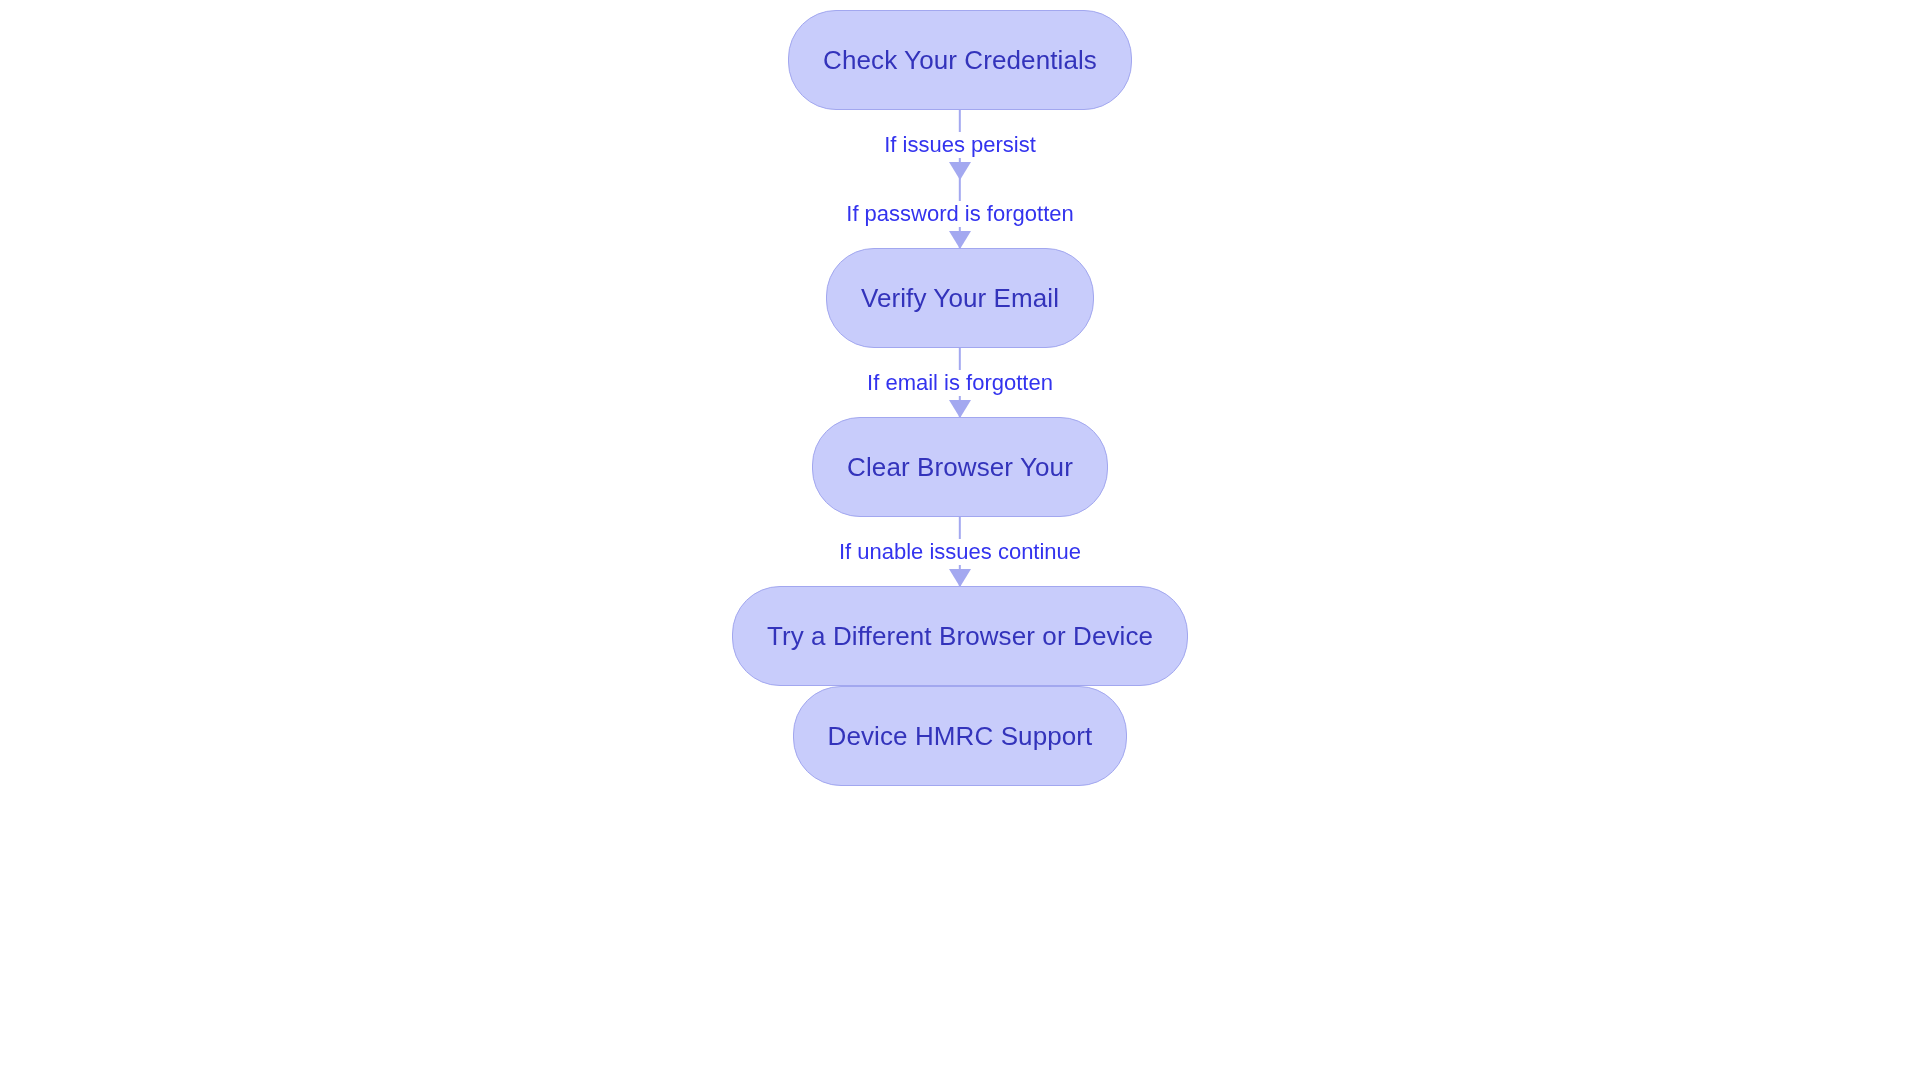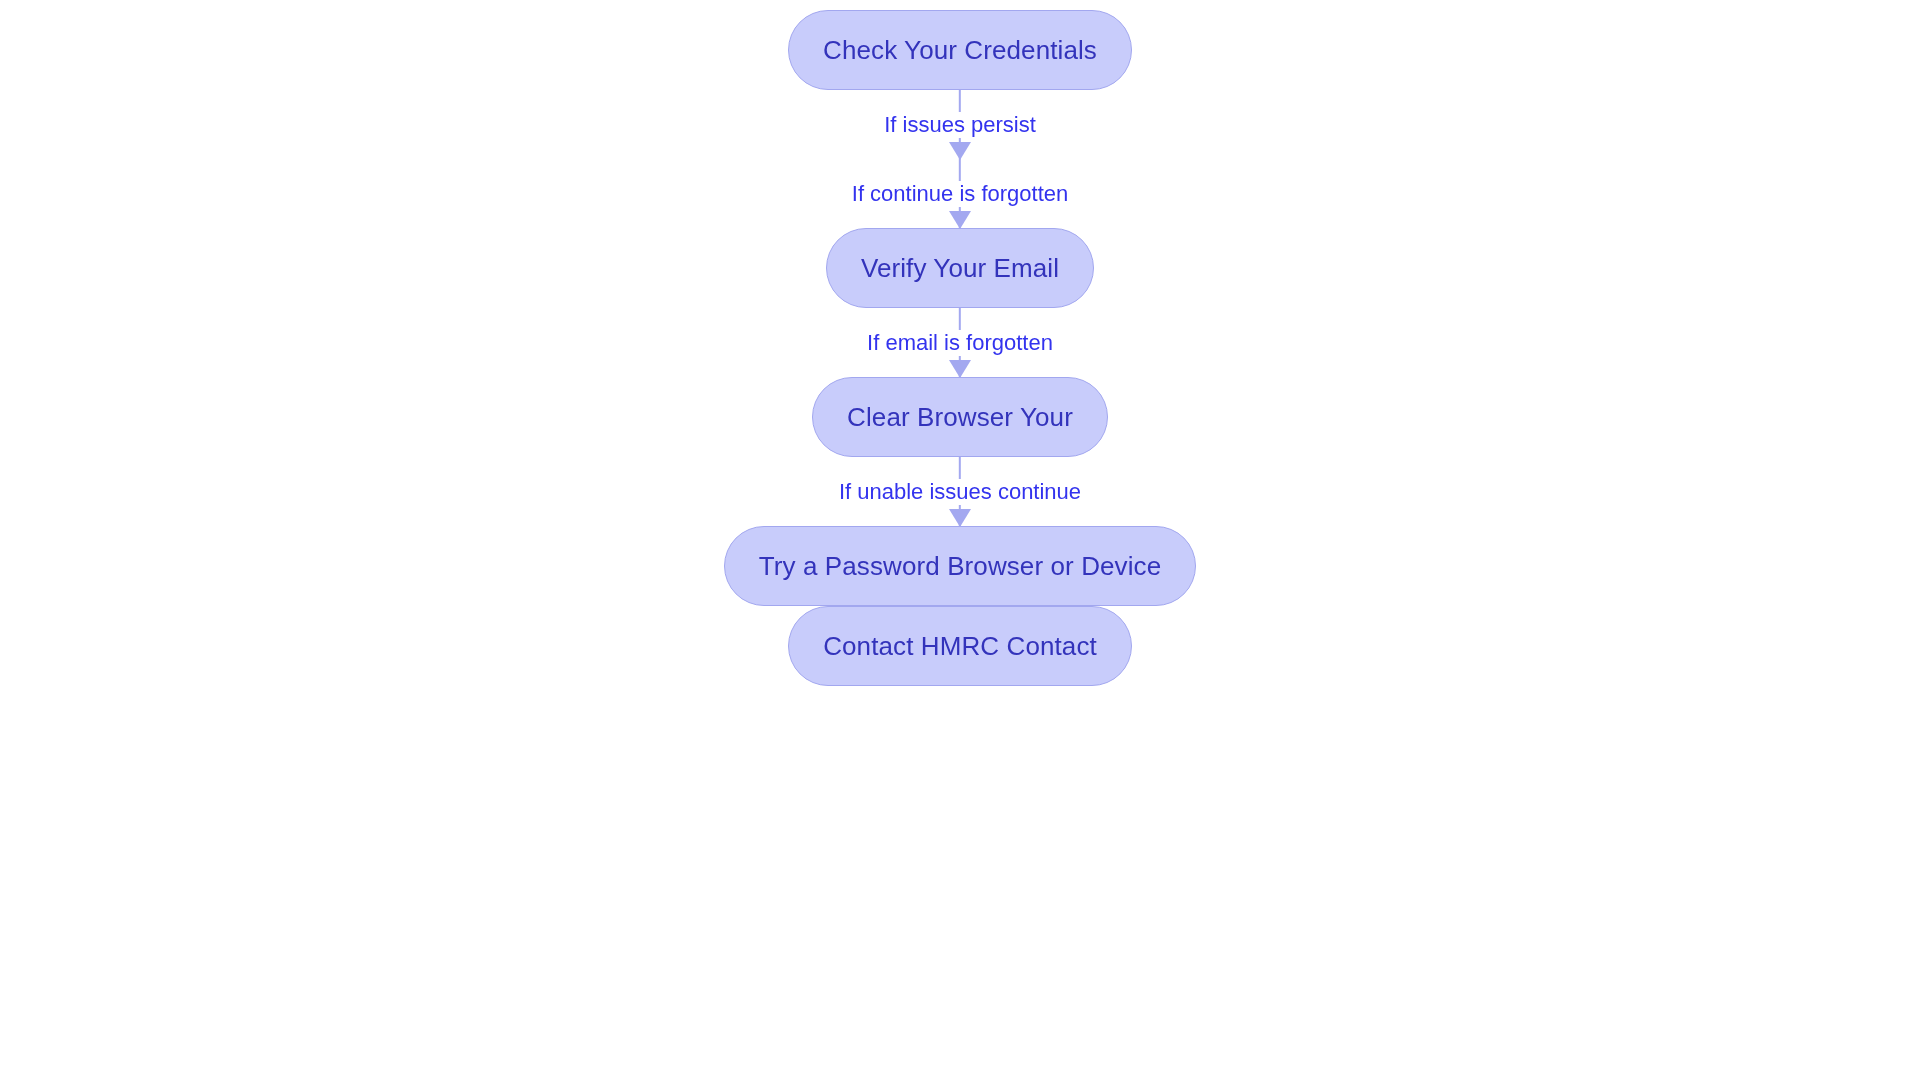--- a/index.html
+++ b/index.html
@@ -32,21 +32,21 @@
     flex-direction: column;
     align-items: center;
   }
 
   
   .node {
     box-sizing: border-box;
     background: #c8ccfb;
     border: 1.6px solid #a2a7ef;
     border-radius: 48px;
-    height: 80px;
+    height: 100px;
     display: flex;
     align-items: center;
     justify-content: center;
     padding: 0 34px;
     position: relative;
     z-index: 2;
   }
   .node-label {
     color: #3333bb;
     font-size: 26px;
@@ -112,21 +112,21 @@
     <div class="edge edge-gap">
       <div class="edge-line"></div>
       <div class="edge-arrow"></div>
       <span class="edge-label">If issues persist</span>
     </div>
 
 
     <div class="edge edge-gap">
       <div class="edge-line"></div>
       <div class="edge-arrow"></div>
-      <span class="edge-label">If continue is forgotten</span>
+      <span class="edge-label">If password is forgotten</span>
     </div>
 
     <div class="node">
       <span class="node-label">Verify Your Email</span>
     </div>
 
     <div class="edge edge-gap">
       <div class="edge-line"></div>
       <div class="edge-arrow"></div>
       <span class="edge-label">If email is forgotten</span>
@@ -136,22 +136,22 @@
       <span class="node-label">Clear Browser Your</span>
     </div>
 
     <div class="edge edge-gap">
       <div class="edge-line"></div>
       <div class="edge-arrow"></div>
       <span class="edge-label">If unable issues continue</span>
     </div>
 
     <div class="node">
-      <span class="node-label">Try a Password Browser or Device</span>
+      <span class="node-label">Try a Different Browser or Device</span>
     </div>
 
 
     <div class="node">
-      <span class="node-label">Contact HMRC Contact</span>
+      <span class="node-label">Device HMRC Support</span>
     </div>
 
   </div>
 </div>
 
 </body></html>

